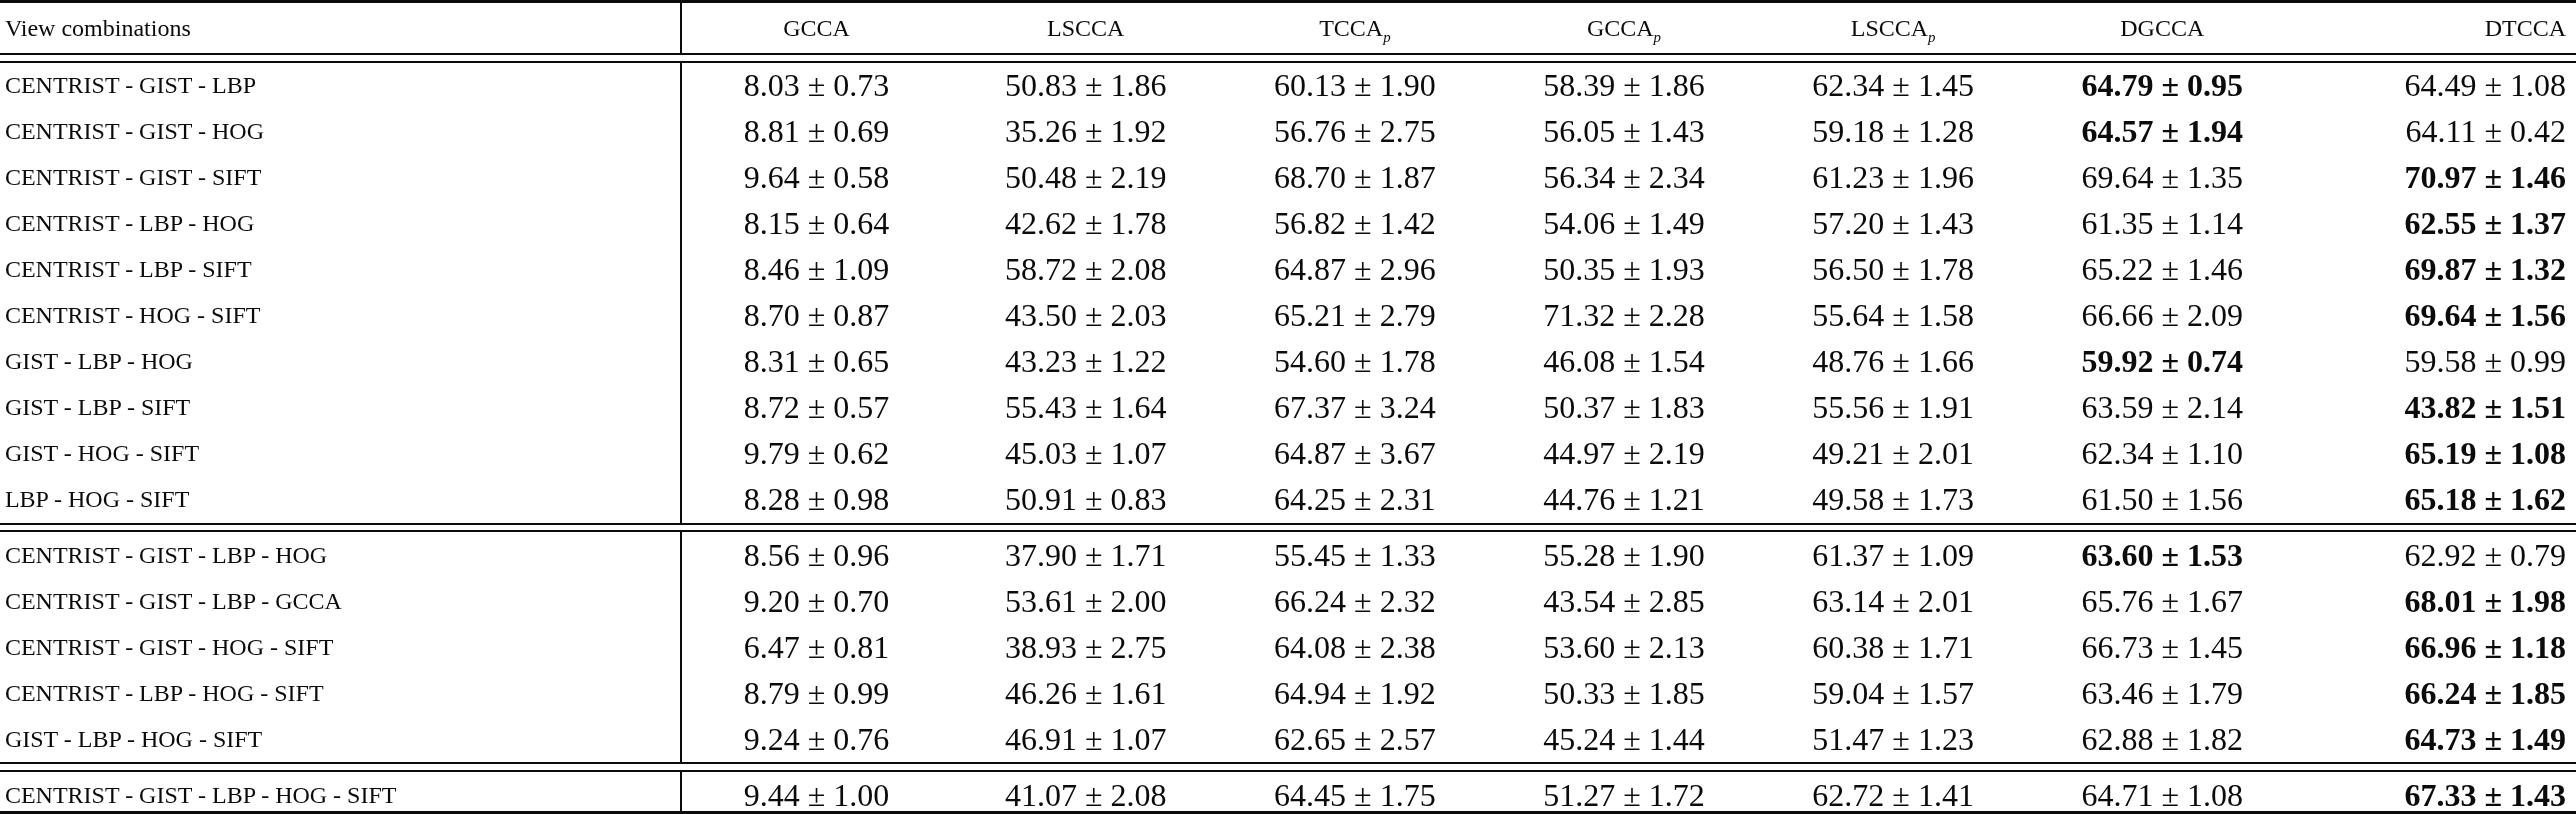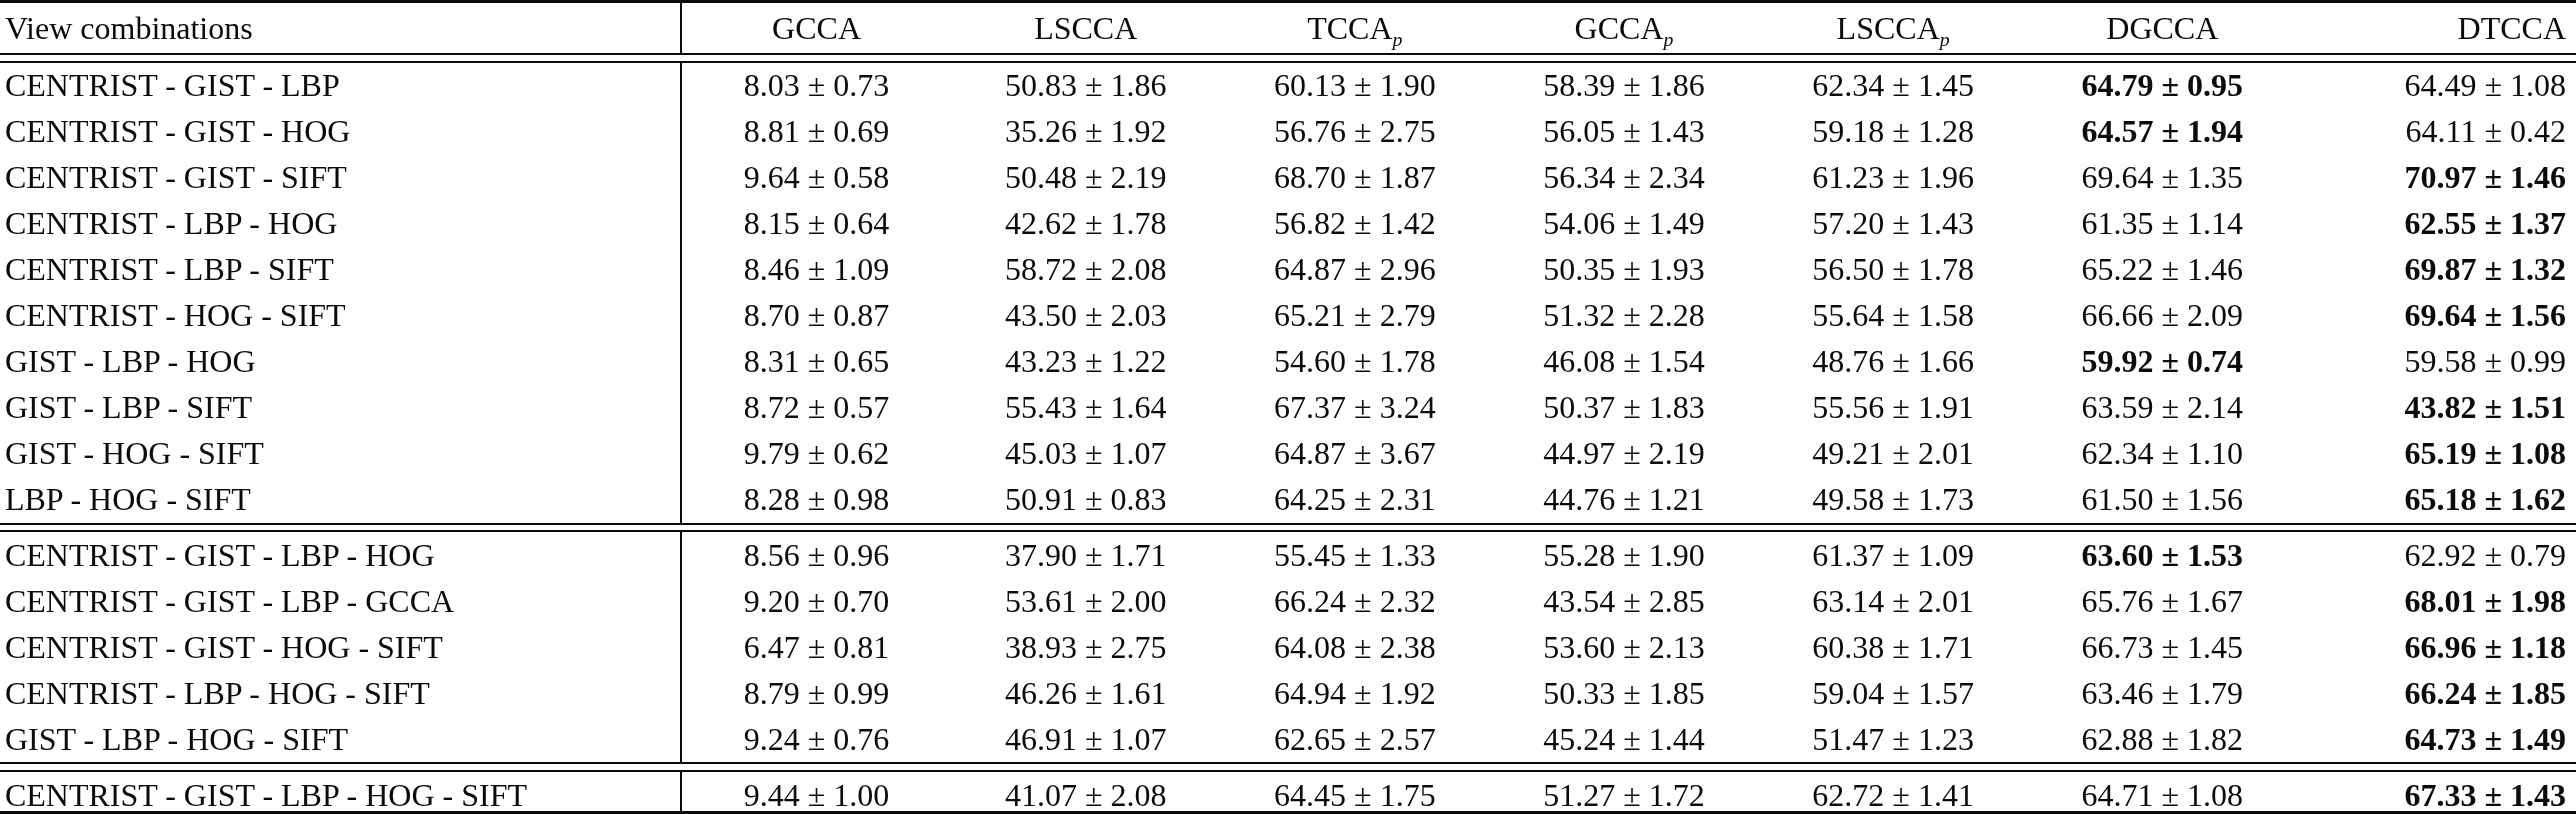--- a/index.html
+++ b/index.html
@@ -38,32 +38,32 @@
   .cell { white-space: nowrap; }
   .label-cell {
     flex: none;
     width: 682px;
     height: 100%;
     box-sizing: border-box;
     border-right: 2.4px solid #0b0b0b;
     display: flex;
     align-items: center;
     padding-left: 4.9px;
-    font-size: 32px;
+    font-size: 24px;
   }
   .data-cell {
     flex: 1 1 0;
     text-align: center;
     font-size: 32px;
   }
   .data-cell:last-child {
     text-align: right;
     padding-right: 10px;
   }
-  .header-row .data-cell { font-size: 32px; }
+  .header-row .data-cell { font-size: 24px; }
   .header-row .data-cell:last-child { }
   .bold { font-weight: bold; }
   sub.hdr-sub {
     font-style: italic;
     font-size: 0.62em;
     line-height: 0;
   }
 </style>
 </head>
 <body>
@@ -130,21 +130,21 @@
         <div class="cell data-cell">50.35 ± 1.93</div>
         <div class="cell data-cell">56.50 ± 1.78</div>
         <div class="cell data-cell">65.22 ± 1.46</div>
         <div class="cell data-cell bold">69.87 ± 1.32</div>
       </div>
       <div class="row">
         <div class="cell label-cell">CENTRIST - HOG - SIFT</div>
         <div class="cell data-cell">8.70 ± 0.87</div>
         <div class="cell data-cell">43.50 ± 2.03</div>
         <div class="cell data-cell">65.21 ± 2.79</div>
-        <div class="cell data-cell">51.32 ± 2.28</div>
+        <div class="cell data-cell">71.32 ± 2.28</div>
         <div class="cell data-cell">55.64 ± 1.58</div>
         <div class="cell data-cell">66.66 ± 2.09</div>
         <div class="cell data-cell bold">69.64 ± 1.56</div>
       </div>
       <div class="row">
         <div class="cell label-cell">GIST - LBP - HOG</div>
         <div class="cell data-cell">8.31 ± 0.65</div>
         <div class="cell data-cell">43.23 ± 1.22</div>
         <div class="cell data-cell">54.60 ± 1.78</div>
         <div class="cell data-cell">46.08 ± 1.54</div>

